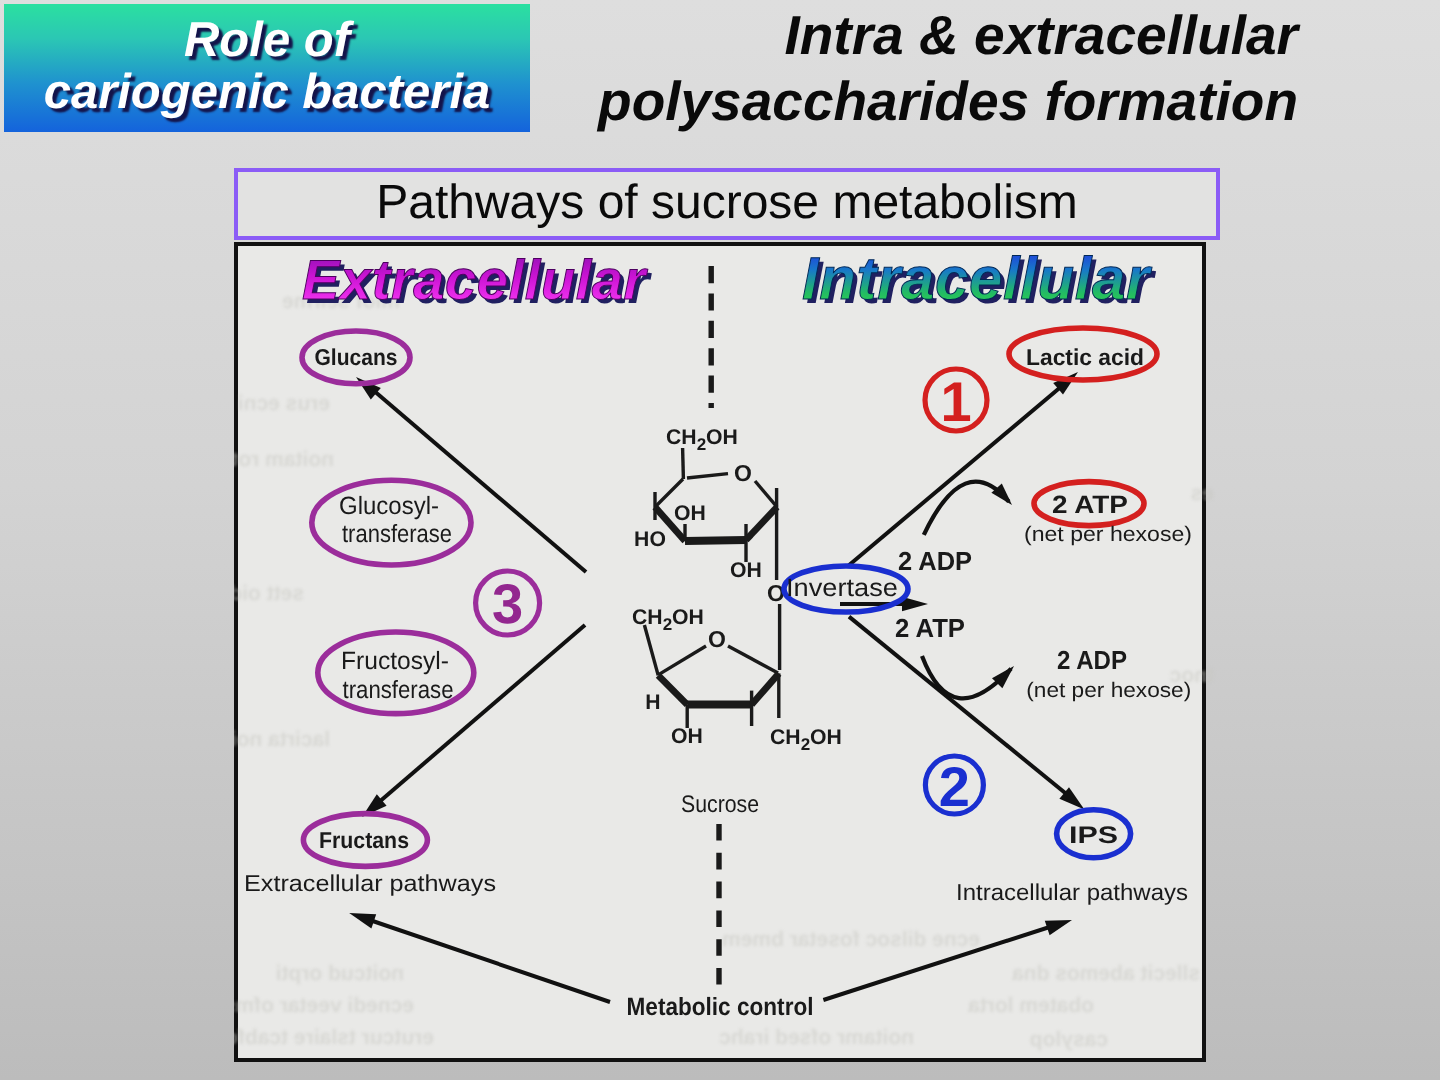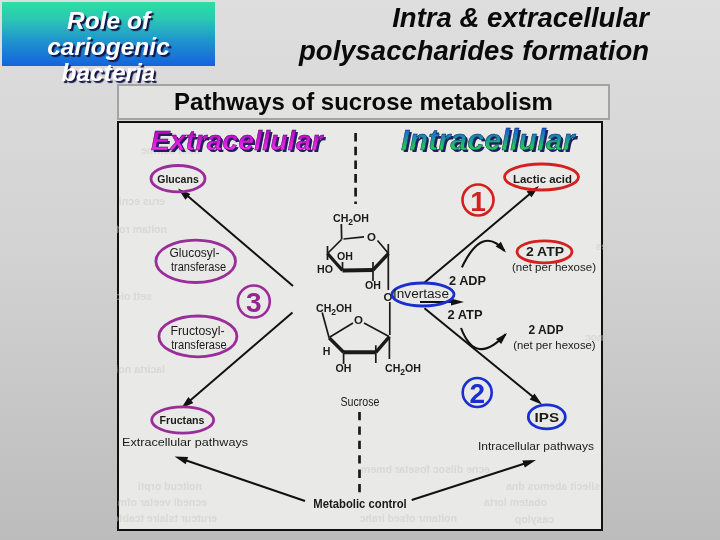--- a/index.html
+++ b/index.html
@@ -1,28 +1,28 @@
 <!DOCTYPE html>
 <html><head>
 <meta charset="utf-8">
 <style>
 html,body{margin:0;padding:0;}
 body{width:720px;height:540px;overflow:hidden;position:relative;
   background:linear-gradient(180deg,#dedede 0%,#d3d3d3 45%,#bcbcbc 100%);
   font-family:"Liberation Sans",sans-serif;}
-#bluebox{position:absolute;left:2px;top:2px;width:213px;height:64px;
+#bluebox{position:absolute;left:2px;top:2px;width:263px;height:64px;
   background:linear-gradient(180deg,#2be0a0 0%,#2bc7b4 27%,#1f92cf 62%,#1463dc 100%);
   text-align:center;color:#fff;font-weight:bold;font-style:italic;
   font-size:24.5px;line-height:26px;padding-top:6px;box-sizing:border-box;
   text-shadow:2px 2px 1px #14144a;}
 #title{position:absolute;left:289px;top:1px;width:360px;text-align:right;
   color:#0a0a0a;font-weight:bold;font-style:italic;font-size:27.5px;line-height:33px;}
 #hdr{position:absolute;left:117px;top:84px;width:493px;height:36px;background:#e2e2e1;
-  border:2px solid #a3a3a3;box-sizing:border-box;text-align:center;
-  font-weight:bold;font-size:24px;color:#0a0a0a;line-height:31px;}
+  border:2px solid #8b5cf6;box-sizing:border-box;text-align:center;
+  font-weight:normal;font-size:24px;color:#0a0a0a;line-height:31px;}
 #panel{position:absolute;left:117px;top:121px;width:486px;height:410px;background:#e9e9e7;
   border:2px solid #111;box-sizing:border-box;}
 #panel svg{position:absolute;left:-2px;top:-2px;}
 </style>
 </head>
 <body>
 <div id="bluebox">Role of<br>cariogenic bacteria</div>
 <div id="title">Intra &amp; extracellular<br>polysaccharides formation</div>
 <div id="hdr">Pathways of sucrose metabolism</div>
 <div id="panel">

